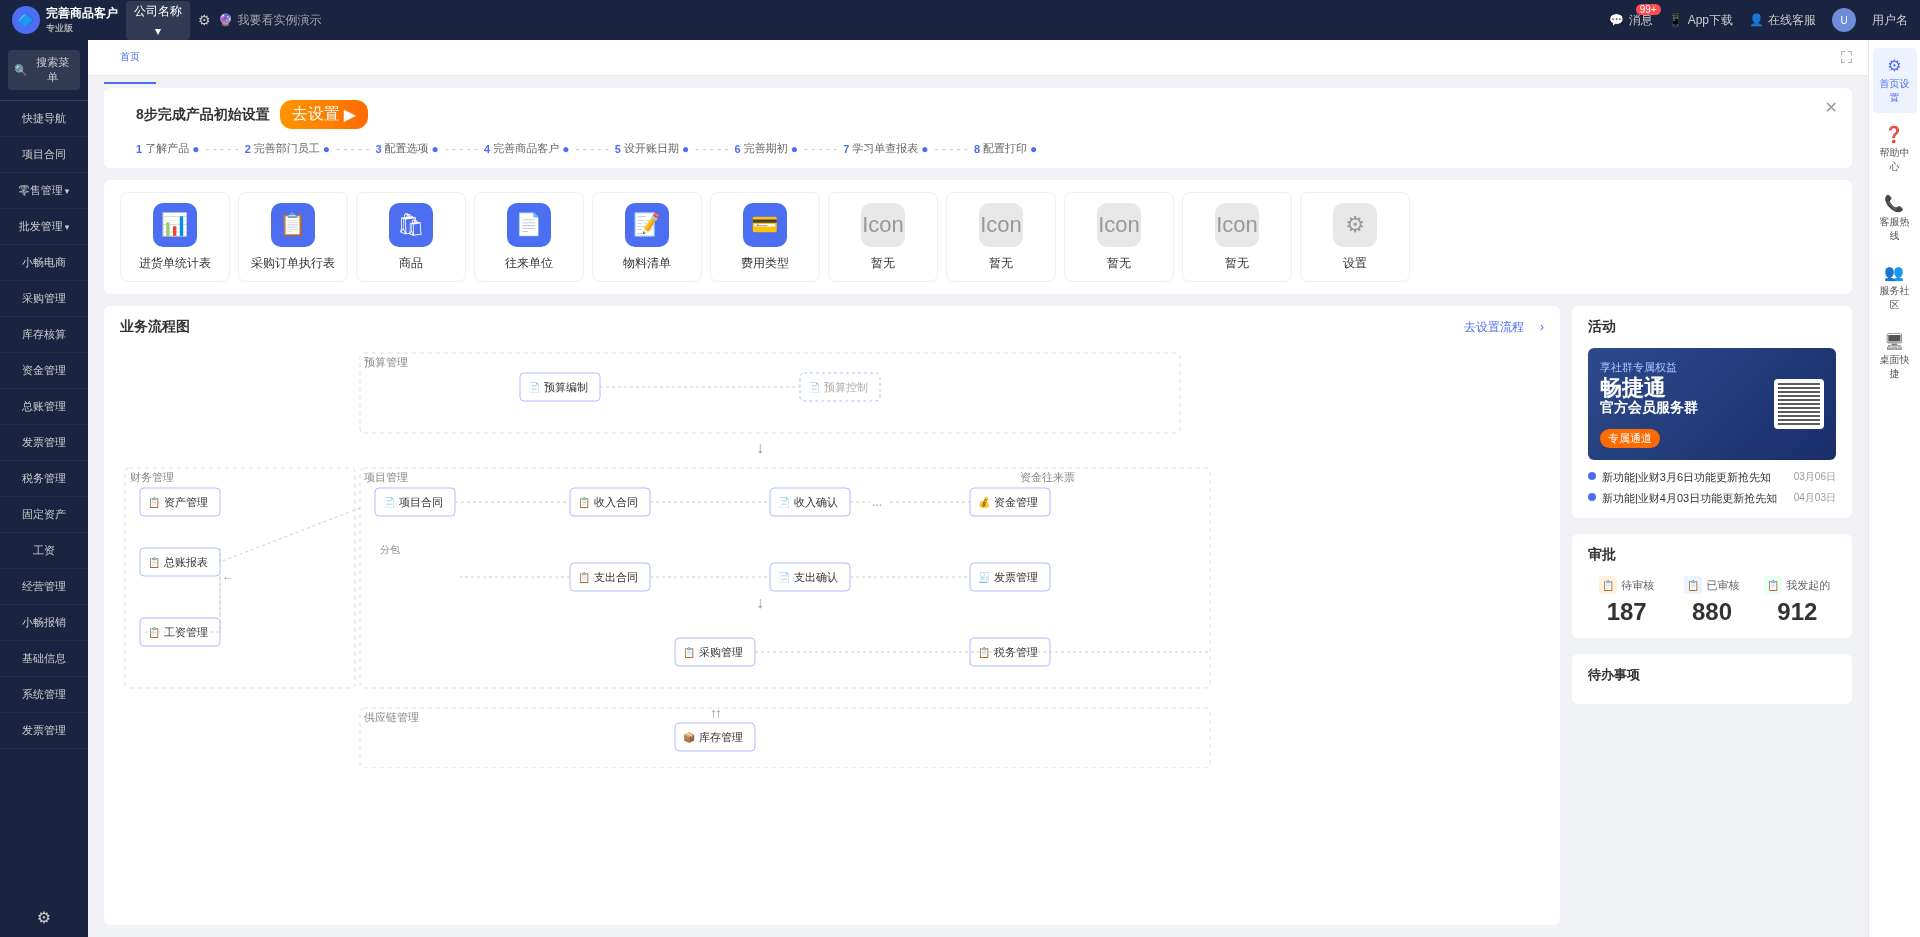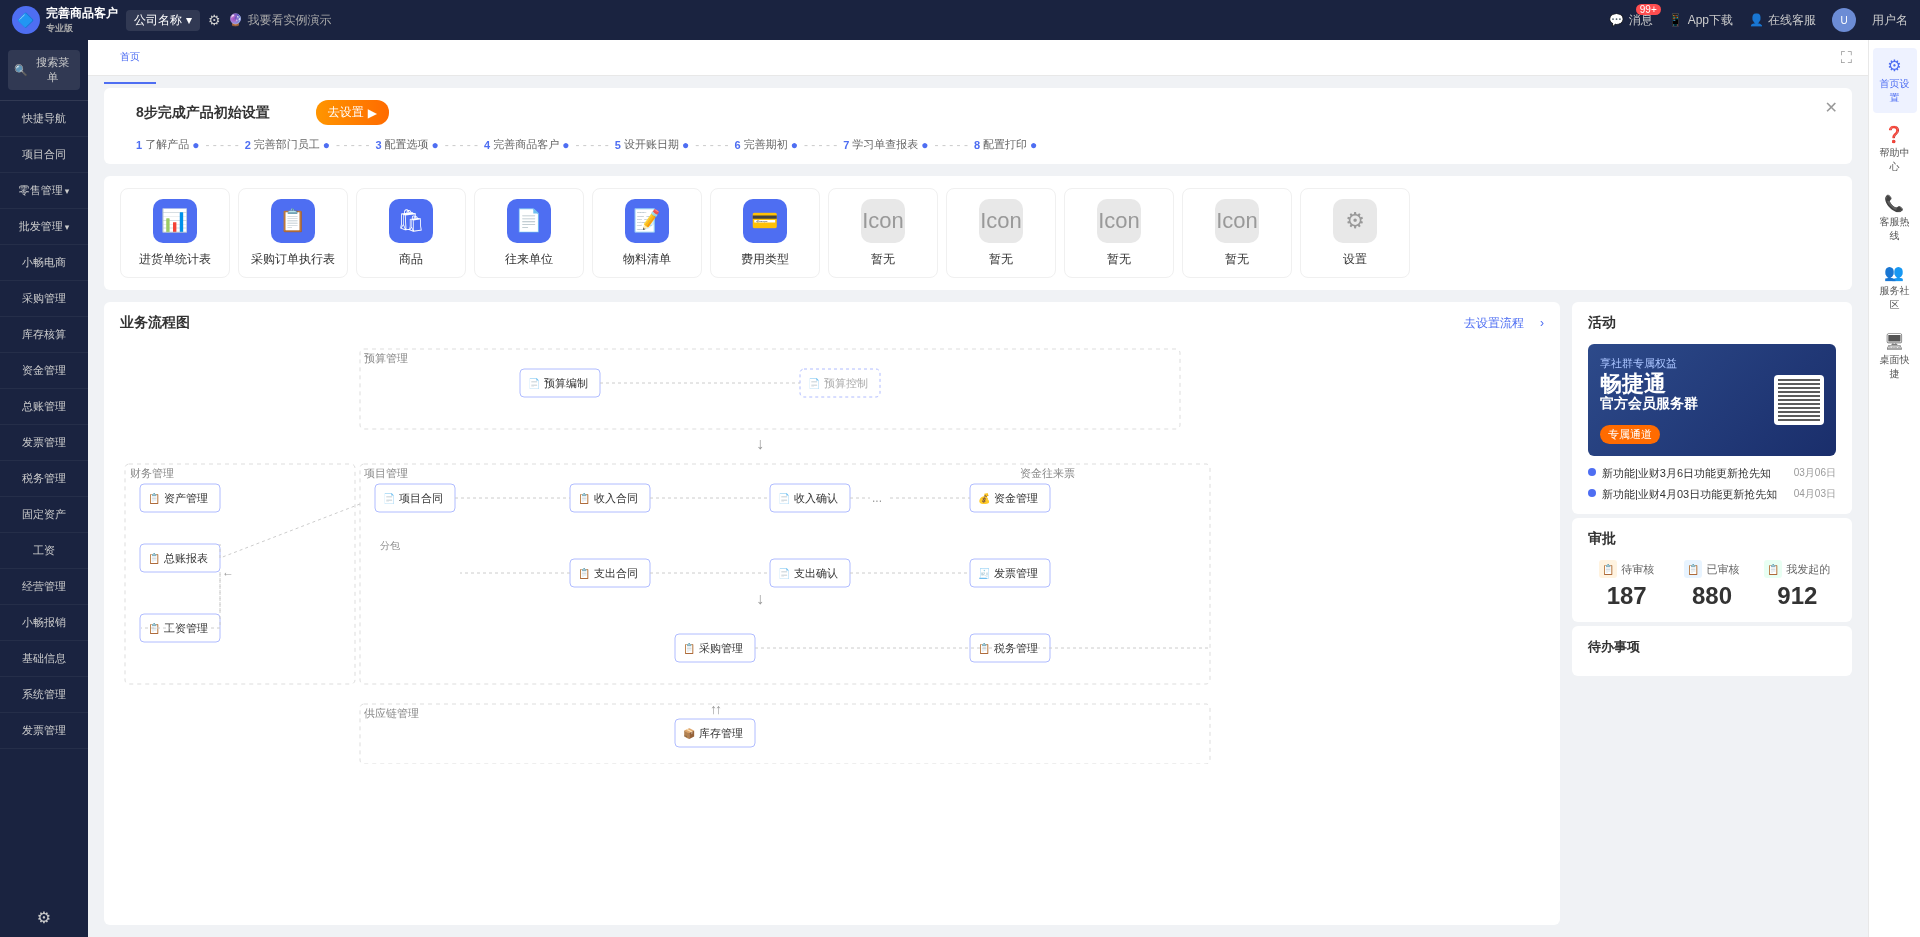--- a/index.html
+++ b/index.html
@@ -14,21 +14,21 @@
       padding: 0 12px;
       color: #fff;
       flex-shrink: 0;
       justify-content: space-between;
     }
     .top-header-left { display: flex; align-items: center; gap: 8px; }
     .brand-logo { display: flex; align-items: center; gap: 6px; font-size: 13px; font-weight: bold; }
     .brand-logo .logo-icon { width: 28px; height: 28px; background: #4e6ef2; border-radius: 50%; display: flex; align-items: center; justify-content: center; font-size: 14px; }
     .brand-name-main { color: #fff; font-size: 12px; }
     .brand-tag { font-size: 9px; color: #aaa; }
-    .header-company { display: flex; align-items: center; gap: 4px; background: rgba(255,255,255,0.1); padding: 2px 8px; border-radius: 4px; cursor: pointer; font-size: 12px; }
+    .header-company { display: flex; align-items: center; gap: 4px; background: rgba(255,255,255,0.1); padding: 2px 8px; border-radius: 4px; cursor: pointer; font-size: 12px; flex-direction: column; }
     .header-settings-icon { cursor: pointer; font-size: 14px; color: #ccc; }
     .header-demo { display: flex; align-items: center; gap: 4px; color: #aaa; font-size: 12px; cursor: pointer; }
     .top-header-right { display: flex; align-items: center; gap: 16px; }
     .header-action { display: flex; align-items: center; gap: 4px; color: #ccc; font-size: 12px; cursor: pointer; position: relative; }
     .badge { background: #ff4d4f; color: #fff; border-radius: 10px; padding: 0 4px; font-size: 10px; min-width: 16px; text-align: center; position: absolute; top: -8px; right: -8px; }
     .avatar { width: 24px; height: 24px; background: #6c8cd5; border-radius: 50%; display: flex; align-items: center; justify-content: center; color: #fff; font-size: 10px; }
 
     
     .main-layout { display: flex; flex: 1; overflow: hidden; }
 
@@ -75,21 +75,21 @@
     .tab-expand { margin-left: auto; cursor: pointer; font-size: 16px; color: #999; }
 
     
     .page-content { flex: 1; padding: 12px 16px; display: flex; flex-direction: column; gap: 12px; overflow-y: auto; }
 
     
     .setup-banner { background: #fff; border-radius: 6px; padding: 12px 32px; position: relative; }
     .setup-banner-close { position: absolute; top: 10px; right: 14px; cursor: pointer; font-size: 16px; color: #999; }
     .setup-banner-header { display: flex; align-items: center; gap: 10px; margin-bottom: 12px; }
     .setup-banner-title { font-size: 14px; font-weight: bold; }
-    .setup-btn { background: linear-gradient(90deg, #ff9500, #ff6b00); color: #fff; border: none; border-radius: 12px; padding: 4px 12px; font-size: 12px; cursor: pointer; display: flex; align-items: center; gap: 4px; margin-left: 36px; }
+    .setup-btn { background: linear-gradient(90deg, #ff9500, #ff6b00); color: #fff; border: none; border-radius: 12px; padding: 4px 12px; font-size: 16px; cursor: pointer; display: flex; align-items: center; gap: 4px; }
     .setup-steps { display: flex; align-items: center; gap: 0; overflow-x: auto; }
     .setup-step { display: flex; align-items: center; white-space: nowrap; }
     .step-label { font-size: 11px; color: #666; display: flex; align-items: center; gap: 3px; }
     .step-num { color: #4e6ef2; font-weight: bold; }
     .step-dot { font-size: 12px; color: #4e6ef2; }
     .step-divider { color: #ccc; margin: 0 6px; font-size: 12px; }
 
     
     .icons-grid { background: #fff; border-radius: 6px; padding: 12px 16px; display: flex; gap: 8px; flex-wrap: wrap; }
     .icon-card { width: 110px; height: 90px; display: flex; flex-direction: column; align-items: center; justify-content: center; gap: 8px; cursor: pointer; border-radius: 8px; border: 1px solid #f0f0f0; transition: box-shadow 0.2s; }
@@ -104,21 +104,21 @@
     
     .flow-section { flex: 1; background: #fff; border-radius: 6px; padding: 12px 16px; overflow: hidden; }
     .section-header { display: flex; align-items: center; justify-content: space-between; margin-bottom: 12px; }
     .section-title { font-size: 14px; font-weight: bold; }
     .section-link { color: #4e6ef2; font-size: 12px; cursor: pointer; display: flex; align-items: center; gap: 16px; }
 
     
     .flow-diagram { position: relative; width: 100%; height: 420px; overflow: auto; }
 
     
-    .right-panel { width: 280px; display: flex; flex-direction: column; gap: 4px; }
+    .right-panel { width: 280px; display: flex; flex-direction: column; gap: 16px; }
     .panel-card { background: #fff; border-radius: 6px; padding: 12px 16px; }
 
     
     .activity-banner { background: linear-gradient(135deg, #2d4a8a, #1a2e6b); border-radius: 6px; padding: 12px; margin-bottom: 10px; color: #fff; position: relative; overflow: hidden; display: flex; align-items: center; justify-content: space-between; }
     .activity-text { flex: 1; }
     .activity-badge-orange { background: #ff6b00; color: #fff; border-radius: 10px; padding: 2px 8px; font-size: 11px; margin-top: 6px; display: inline-block; }
     .qr-placeholder { width: 50px; height: 50px; background: #fff; border-radius: 4px; display: flex; align-items: center; justify-content: center; }
     .qr-inner { width: 42px; height: 42px; background: repeating-linear-gradient(0deg, #333 0, #333 2px, #fff 2px, #fff 4px); opacity: 0.8; }
 
     .activity-list { display: flex; flex-direction: column; gap: 6px; }

